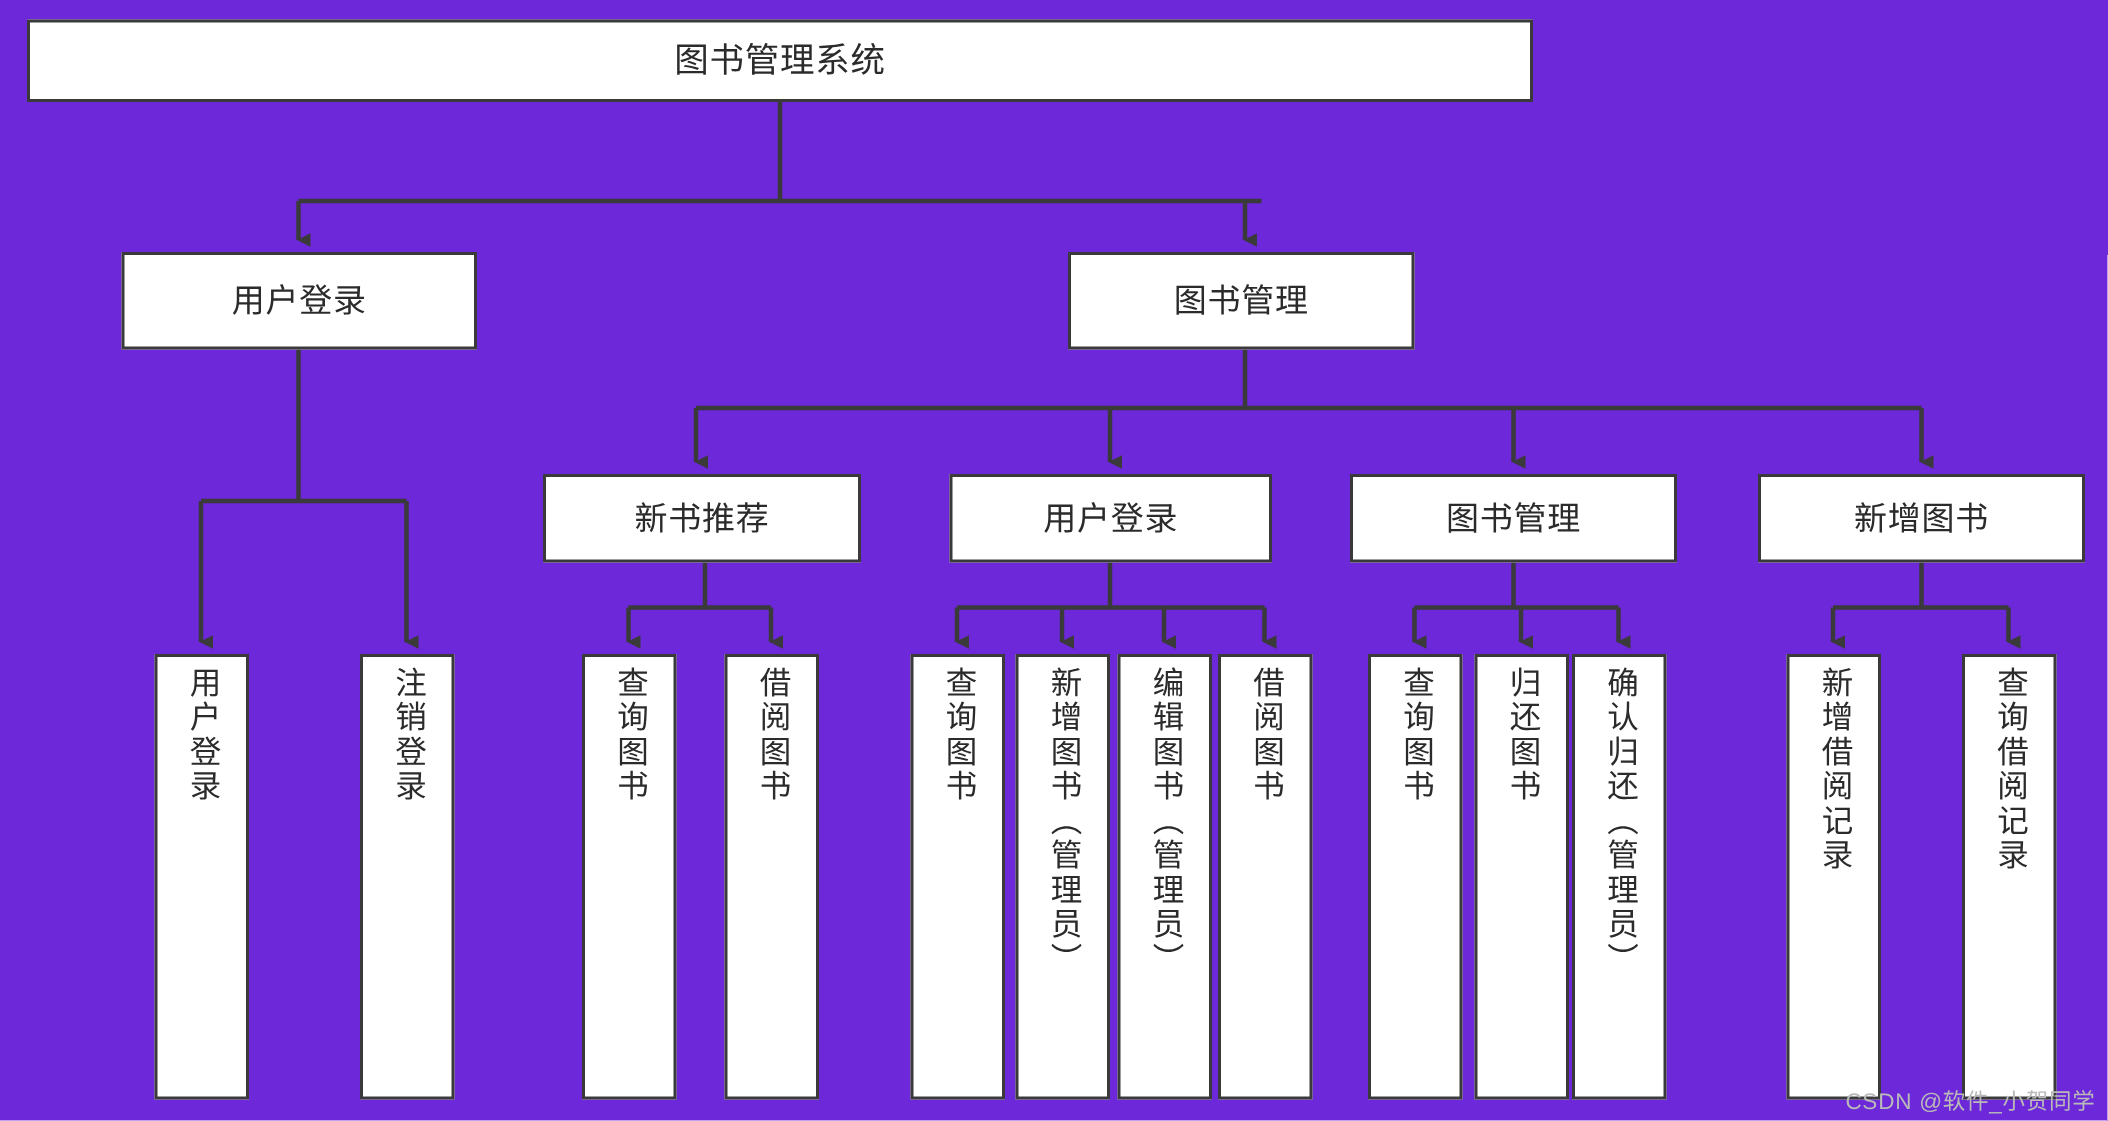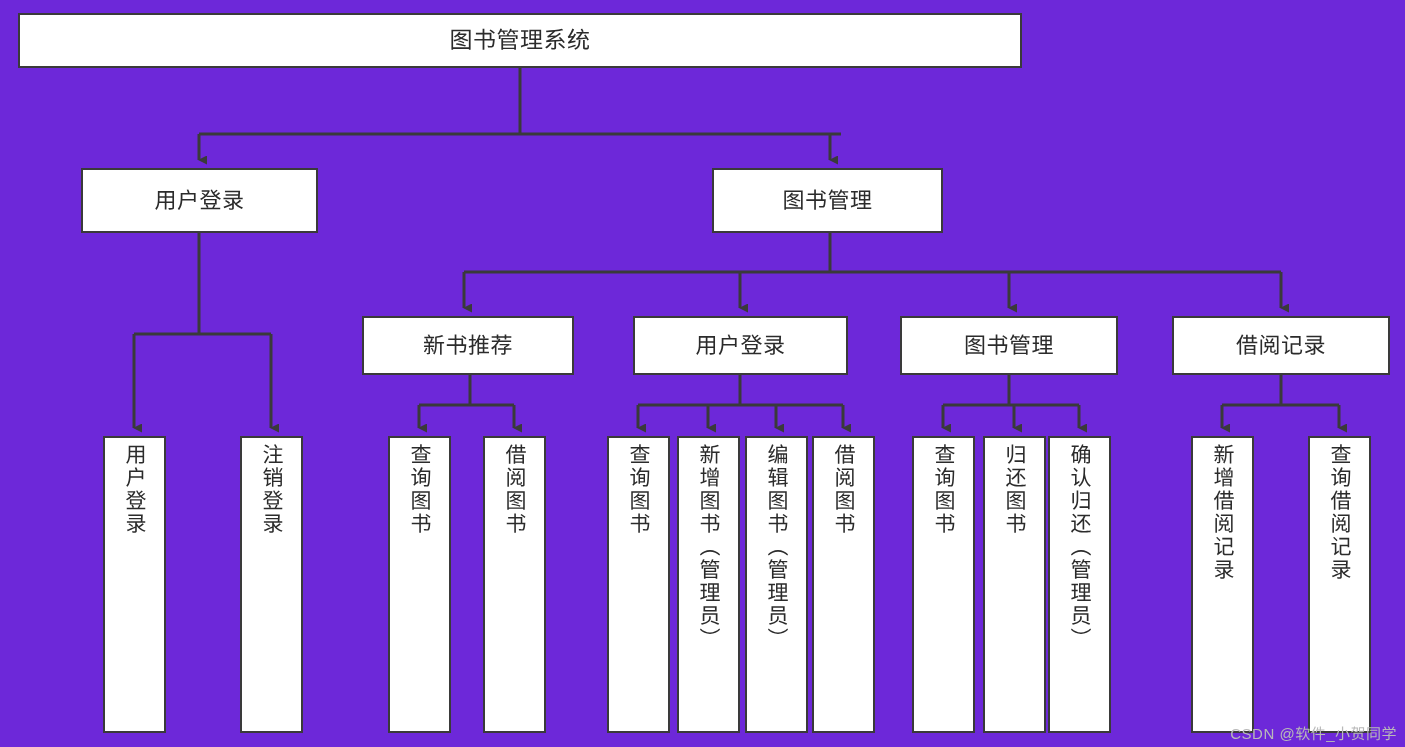--- a/index.html
+++ b/index.html
@@ -141,21 +141,21 @@
   <div class="node horiz" style="left:362px; top:316px; width:212px; height:59px;">
     <span class="node-label">新书推荐</span>
   </div>
   <div class="node horiz" style="left:633px; top:316px; width:215px; height:59px;">
     <span class="node-label">用户登录</span>
   </div>
   <div class="node horiz" style="left:900px; top:316px; width:218px; height:59px;">
     <span class="node-label">图书管理</span>
   </div>
   <div class="node horiz" style="left:1172px; top:316px; width:218px; height:59px;">
-    <span class="node-label">借阅记录</span>
+    <span class="node-label">新增图书</span>
   </div>
 
   <div class="node vert" style="left:103px; top:436px; width:63px; height:297px;">
     <span class="node-label">用户登录</span>
   </div>
   <div class="node vert" style="left:240px; top:436px; width:63px; height:297px;">
     <span class="node-label">注销登录</span>
   </div>
 
   <div class="node vert" style="left:388px; top:436px; width:63px; height:297px;">

